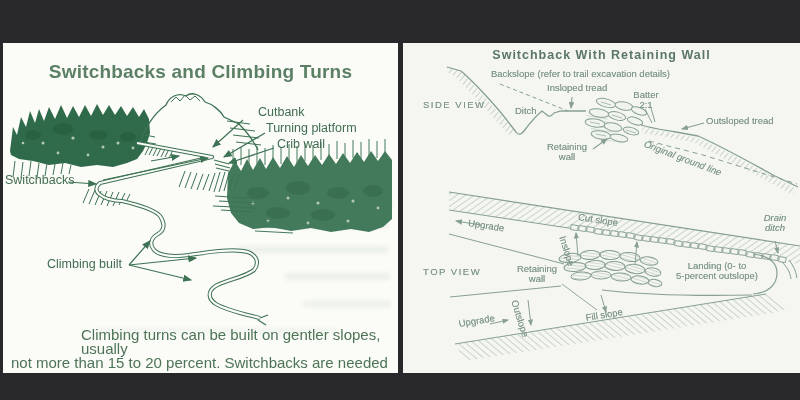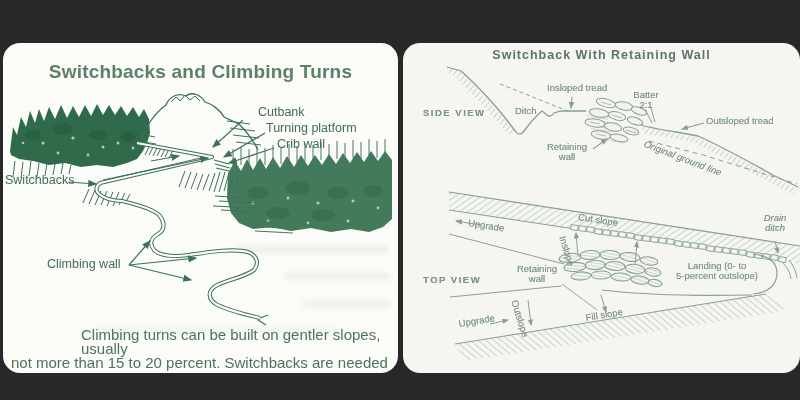--- a/index.html
+++ b/index.html
@@ -1,32 +1,32 @@
 <!DOCTYPE html>
 <html><head>
 <meta charset="utf-8">
 <style>
   html,body{margin:0;padding:0;background:#28282b;}
   .stage{position:relative;width:800px;height:400px;background:#28282b;overflow:hidden;
          font-family:"Liberation Sans",sans-serif;}
-  .panel{position:absolute;top:43px;height:330px;overflow:hidden;border-radius:17px;}
+  .panel{position:absolute;top:43px;height:330px;overflow:hidden;}
   .lp{left:3px;width:395px;background:#fbfbf7;}
   .rp{left:403px;width:397px;background:#f5f6f2;}
   svg.draw{position:absolute;left:0;top:0;display:block;}
   .lbl{position:absolute;white-space:nowrap;line-height:1.05;}
   .lp .lbl{color:#416d52;font-size:12.5px;}
   .lp-title{position:absolute;top:18px;left:0;width:100%;text-align:center;font-weight:bold;
             font-size:19px;letter-spacing:.2px;color:#5b8066;}
   .caption{position:absolute;left:8px;top:285px;width:386px;font-size:15px;line-height:14px;
            color:#4e7458;}
   .cap1{margin-left:70px;}
   .rp-title{position:absolute;top:5px;left:0;width:100%;text-align:center;font-weight:bold;
             font-size:12.5px;letter-spacing:1px;color:#5a7766;}
   .rp .lbl{color:#7d9585;font-size:9.5px;text-shadow:0 0 .6px rgba(143,167,149,.8);}
-  .vh{font-weight:bold;font-size:10.5px;letter-spacing:1.5px;color:#7e9686;margin-top:8px;}
+  .vh{font-weight:normal;font-size:10.5px;letter-spacing:1.5px;color:#7e9686;}
   .sm{font-size:7.5px;}
   .ctr{text-align:center;}
   .ital{font-style:italic;font-size:10px;}
   .rt{transform-origin:left top;}
   .ghost{position:absolute;background:#7fa28d;opacity:.12;filter:blur(2px);border-radius:2px;}
 </style>
 </head>
 <body>
 
 <div class="stage">
@@ -199,21 +199,21 @@
         <line x1="126" y1="222" x2="147" y2="198" marker-end="url(#aL)"></line>
         <line x1="126" y1="222" x2="193" y2="215" marker-end="url(#aL)"></line>
         <line x1="126" y1="222" x2="188" y2="237" marker-end="url(#aL)"></line>
       </g>
     </svg>
 
     <div class="lbl" style="left:242px;top:63px;margin-left:13px;">Cutbank</div>
     <div class="lbl" style="left:263px;top:79px;">Turning platform</div>
     <div class="lbl" style="left:274px;top:95px;">Crib wall</div>
     <div class="lbl" style="left:2px;top:131px;">Switchbacks</div>
-    <div class="lbl" style="left:44px;top:215px;">Climbing wall</div>
+    <div class="lbl" style="left:44px;top:215px;">Climbing built</div>
 
     <div class="caption">
       <div class="cap1">Climbing turns can be built on gentler slopes, usually</div>
       <div>not more than 15 to 20 percent. Switchbacks are needed on</div>
 
     </div>
   </div>
 
   <div class="panel rp">
     <div class="rp-title">Switchback With Retaining Wall</div>
@@ -356,20 +356,21 @@
         <line x1="52" y1="301" x2="363" y2="251" stroke="#87a091" stroke-width="1"></line>
 
         <g stroke="#87a091" stroke-width="1" fill="none">
           <line x1="125" y1="257" x2="128" y2="282" marker-end="url(#aR)"></line>
           <line x1="198" y1="252" x2="203" y2="269" marker-end="url(#aR)"></line>
           <line x1="87" y1="281" x2="105" y2="277" marker-end="url(#aR)"></line>
         </g>
       </g>
     </svg>
 
+    <div class="lbl" style="left:88px;top:26px;">Backslope (refer to trail excavation details)</div>
     <div class="lbl" style="left:144px;top:40px;">Insloped tread</div>
     <div class="lbl ctr" style="left:226px;top:47px;width:34px;">
       <div>Batter</div>
       <div>2:1</div>
     </div>
     <div class="lbl vh" style="left:20px;top:57px;">SIDE VIEW</div>
     <div class="lbl" style="left:112px;top:63px;">Ditch</div>
     <div class="lbl ctr" style="left:138px;top:99px;width:52px;">
       <div>Retaining</div>
       <div>wall</div>

